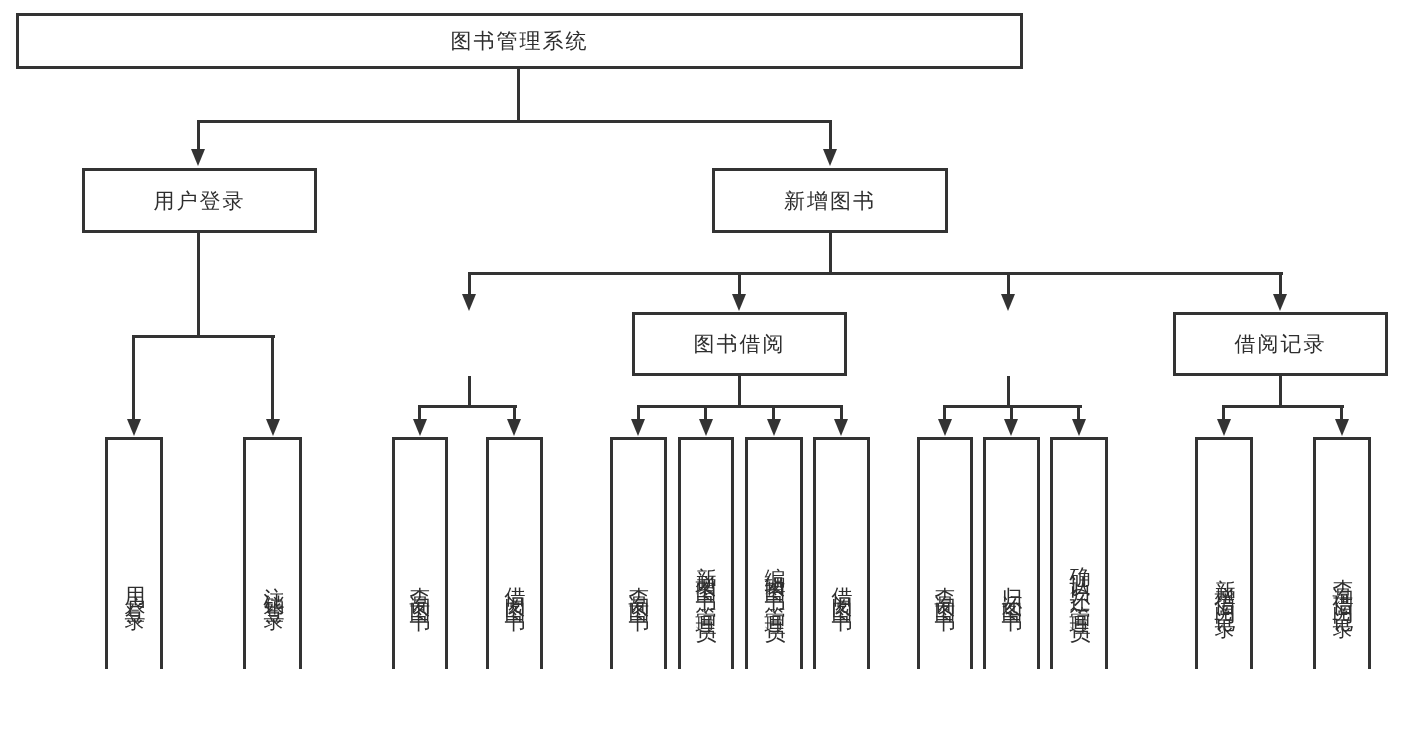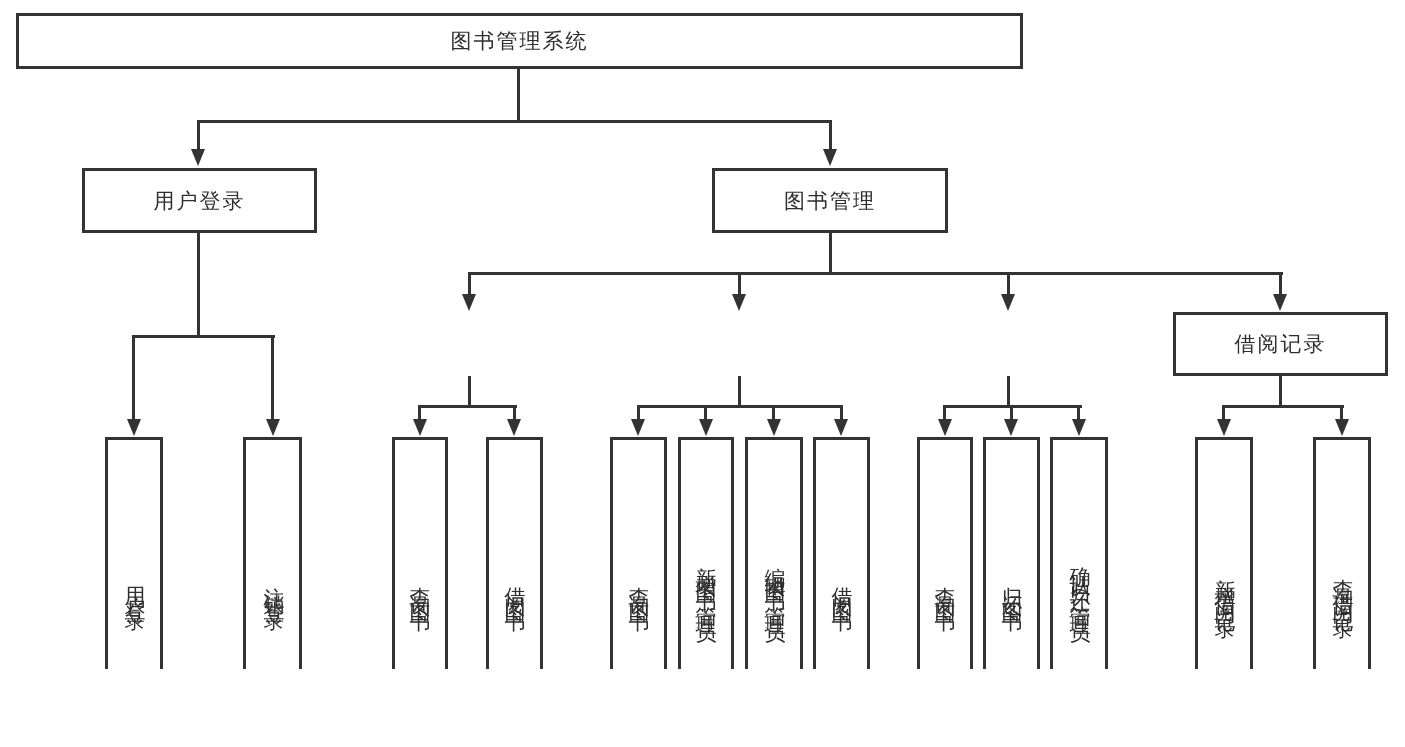--- a/index.html
+++ b/index.html
@@ -86,22 +86,23 @@
   <div class="vline" style="left:1279px;top:376px;height:32px"></div>
   <div class="hline" style="left:1222px;top:405px;width:122px"></div>
   <div class="vline" style="left:1222px;top:405px;height:16px"></div>
   <div class="ahead" style="left:1217px;top:419px"></div>
   <div class="vline" style="left:1340px;top:405px;height:16px"></div>
   <div class="ahead" style="left:1335px;top:419px"></div>
 
   <div class="hbox" style="left:16px;top:13px;width:1007px;height:56px">图书管理系统</div>
 
   <div class="hbox" style="left:82px;top:168px;width:235px;height:65px">用户登录</div>
-  <div class="hbox" style="left:712px;top:168px;width:236px;height:65px">图书管理</div>
+  <div class="hbox" style="left:712px;top:168px;width:236px;height:65px">新增图书</div>
 
+  <div class="hbox" style="left:632px;top:312px;width:215px;height:64px">图书借阅</div>
   <div class="hbox" style="left:1173px;top:312px;width:215px;height:64px">借阅记录</div>
 
   <div class="leaf" style="left:105px;width:58px">用户登录</div>
   <div class="leaf" style="left:243px;width:59px">注销登录</div>
 
   <div class="leaf" style="left:392px;width:56px">查询图书</div>
   <div class="leaf" style="left:486px;width:57px">借阅图书</div>
 
   <div class="leaf" style="left:610px;width:57px">查询图书</div>
   <div class="leaf" style="left:678px;width:56px">新增图书（管理员）</div>

